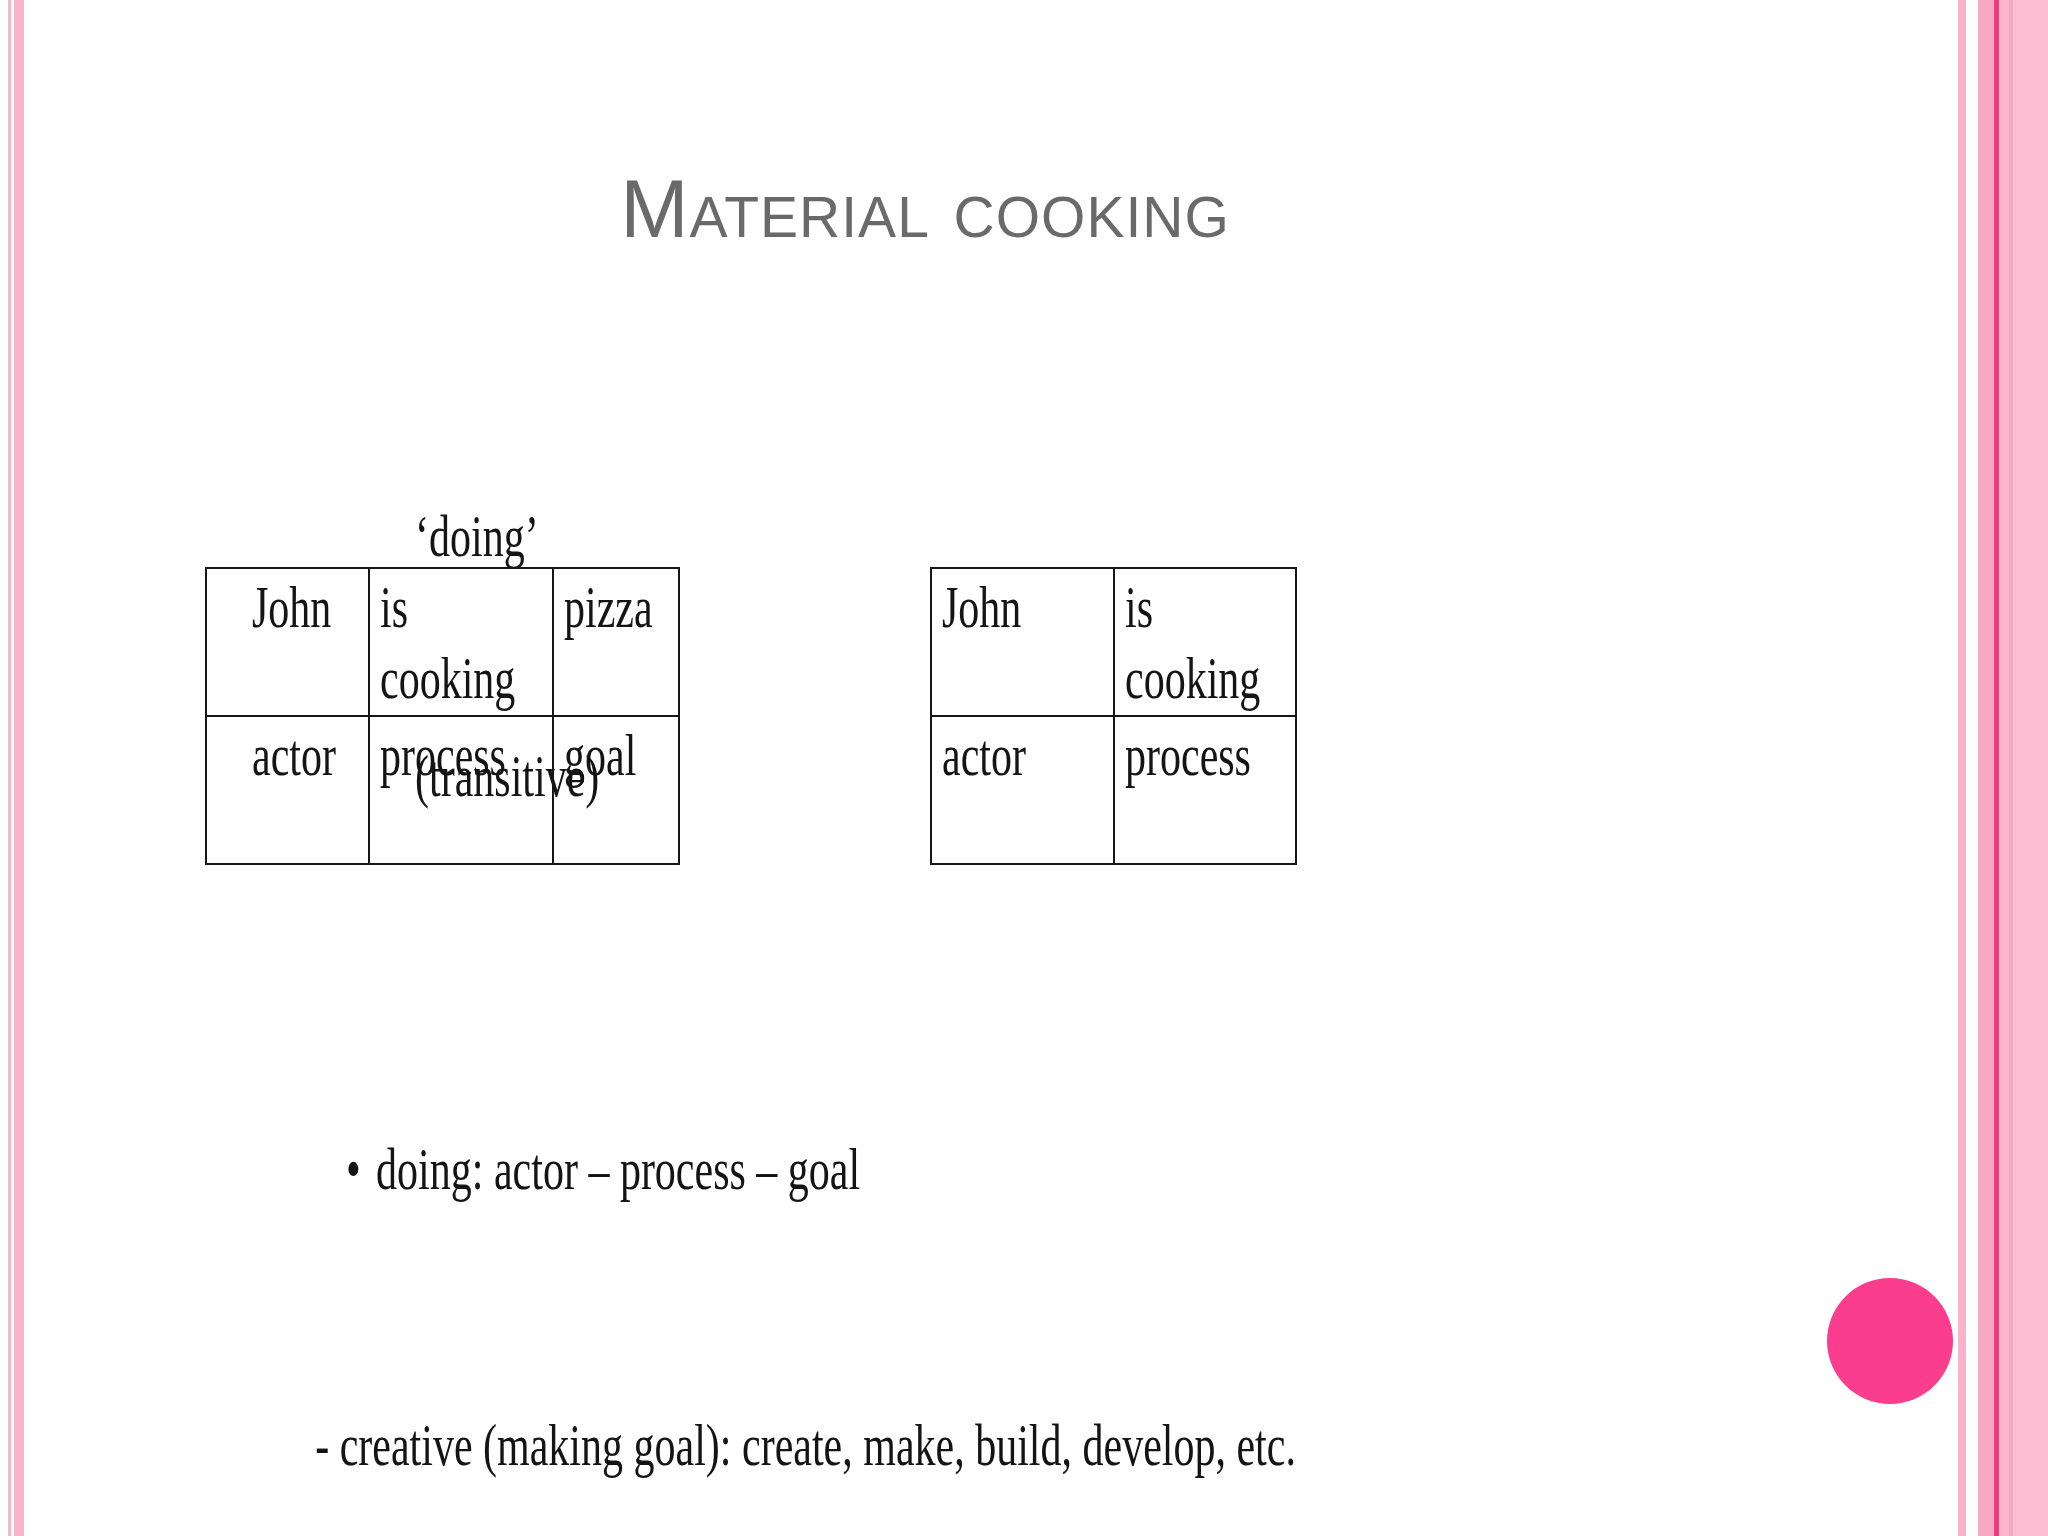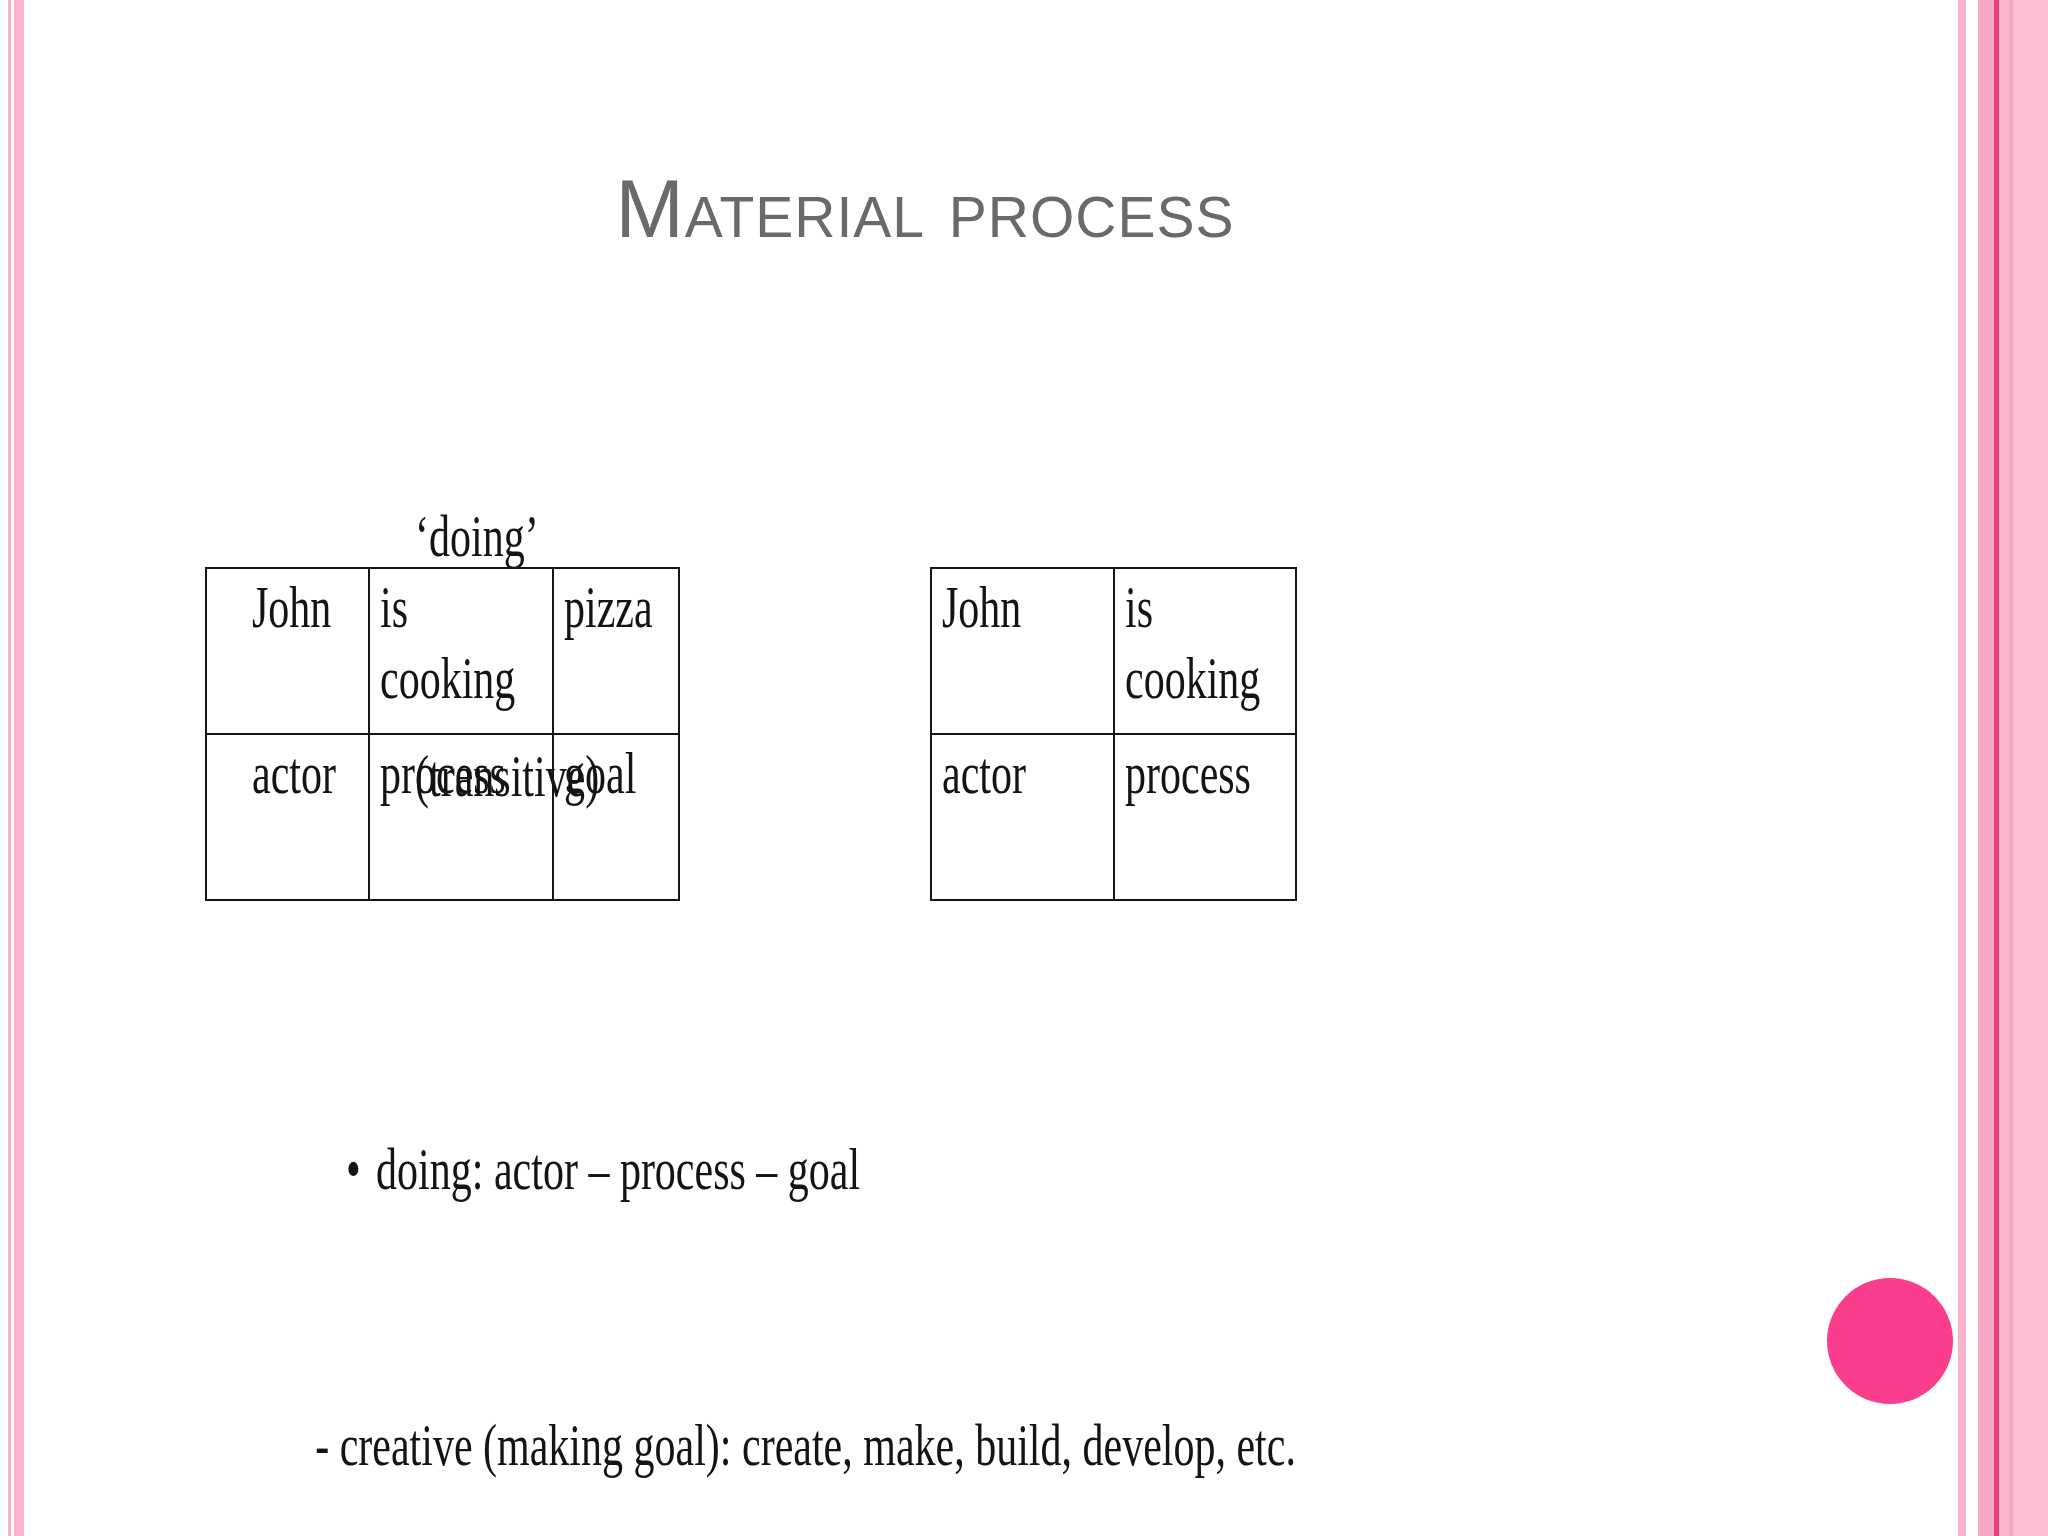--- a/index.html
+++ b/index.html
@@ -42,21 +42,21 @@
   .hdr .sub-transitive   { padding-left:0px; }
   .hdr .sub-intransitive { padding-left:110px; } 
   
   table.grid { position:absolute; border-collapse:collapse; table-layout:fixed; }
   .tbl-doing     { left:205px; top:567px; width:473px; }
   .tbl-happening { left:930px; top:567px; width:365px; }
   table.grid td {
     border:2px solid #161616; vertical-align:top;
     padding:3px 10px 0 10px; font-size:60px; line-height:71px;
   }
-  table.grid tr { height:166px; }
+  table.grid tr { height:148px; }
   .tbl-doing td.c1 { padding-left:45px; }
   td.va-bottom { vertical-align:bottom; padding-bottom:2px; }
   
   .bullets { position:absolute; left:262px; top:928px; font-size:60px; line-height:69px; }
   .bullets .marker { display:inline-block; width:43px; }
   .bullets .subline { margin-left:76px; }
 </style>
 </head>
 <body>
 
@@ -64,21 +64,21 @@
 
   <div class="stripe stripe-l-thin"></div>
   <div class="stripe stripe-l-wide"></div>
   <div class="stripe stripe-r-thin"></div>
   <div class="stripe stripe-r-band"></div>
   <div class="stripe stripe-r-inner"></div>
   <div class="stripe stripe-r-line"></div>
   <div class="stripe stripe-r-sub"></div>
   <div class="stripe stripe-r-outer"></div>
 
-  <div class="title">Material process</div>
+  <div class="title">Material cooking</div>
 
   <div class="hdr hdr-doing">
     <div class="squish">
       <div>‘doing’</div>
       <div class="sub-transitive">(transitive)</div>
     </div>
   </div>
 
   <table class="grid tbl-doing">
     <colgroup>

